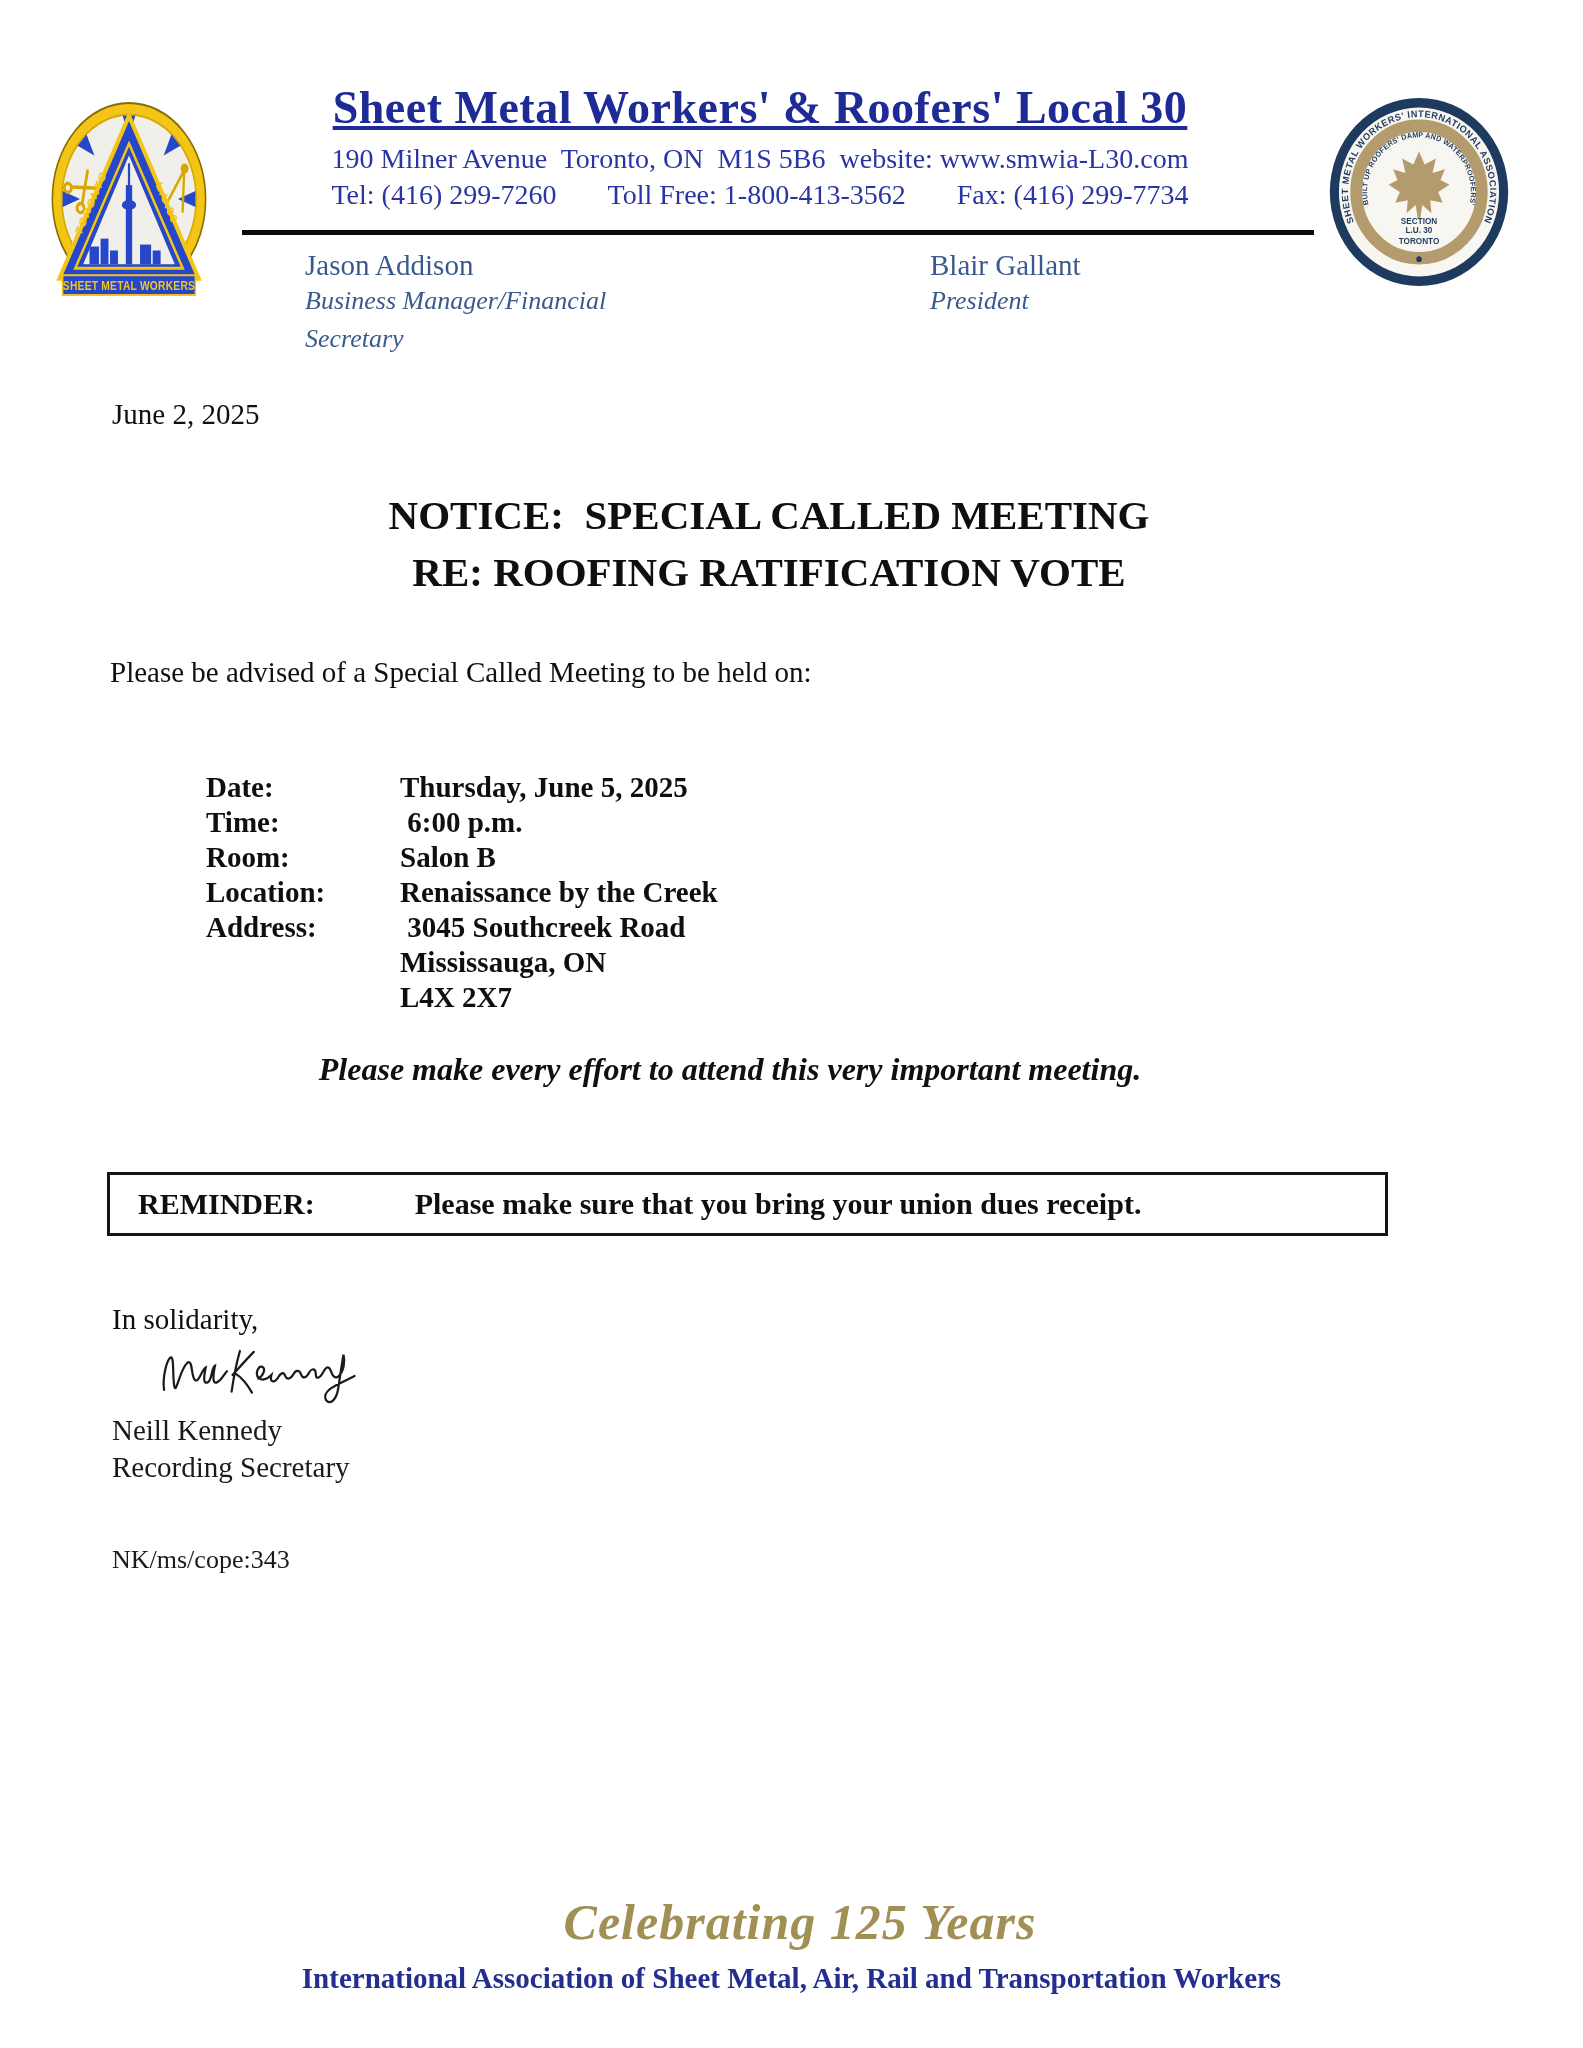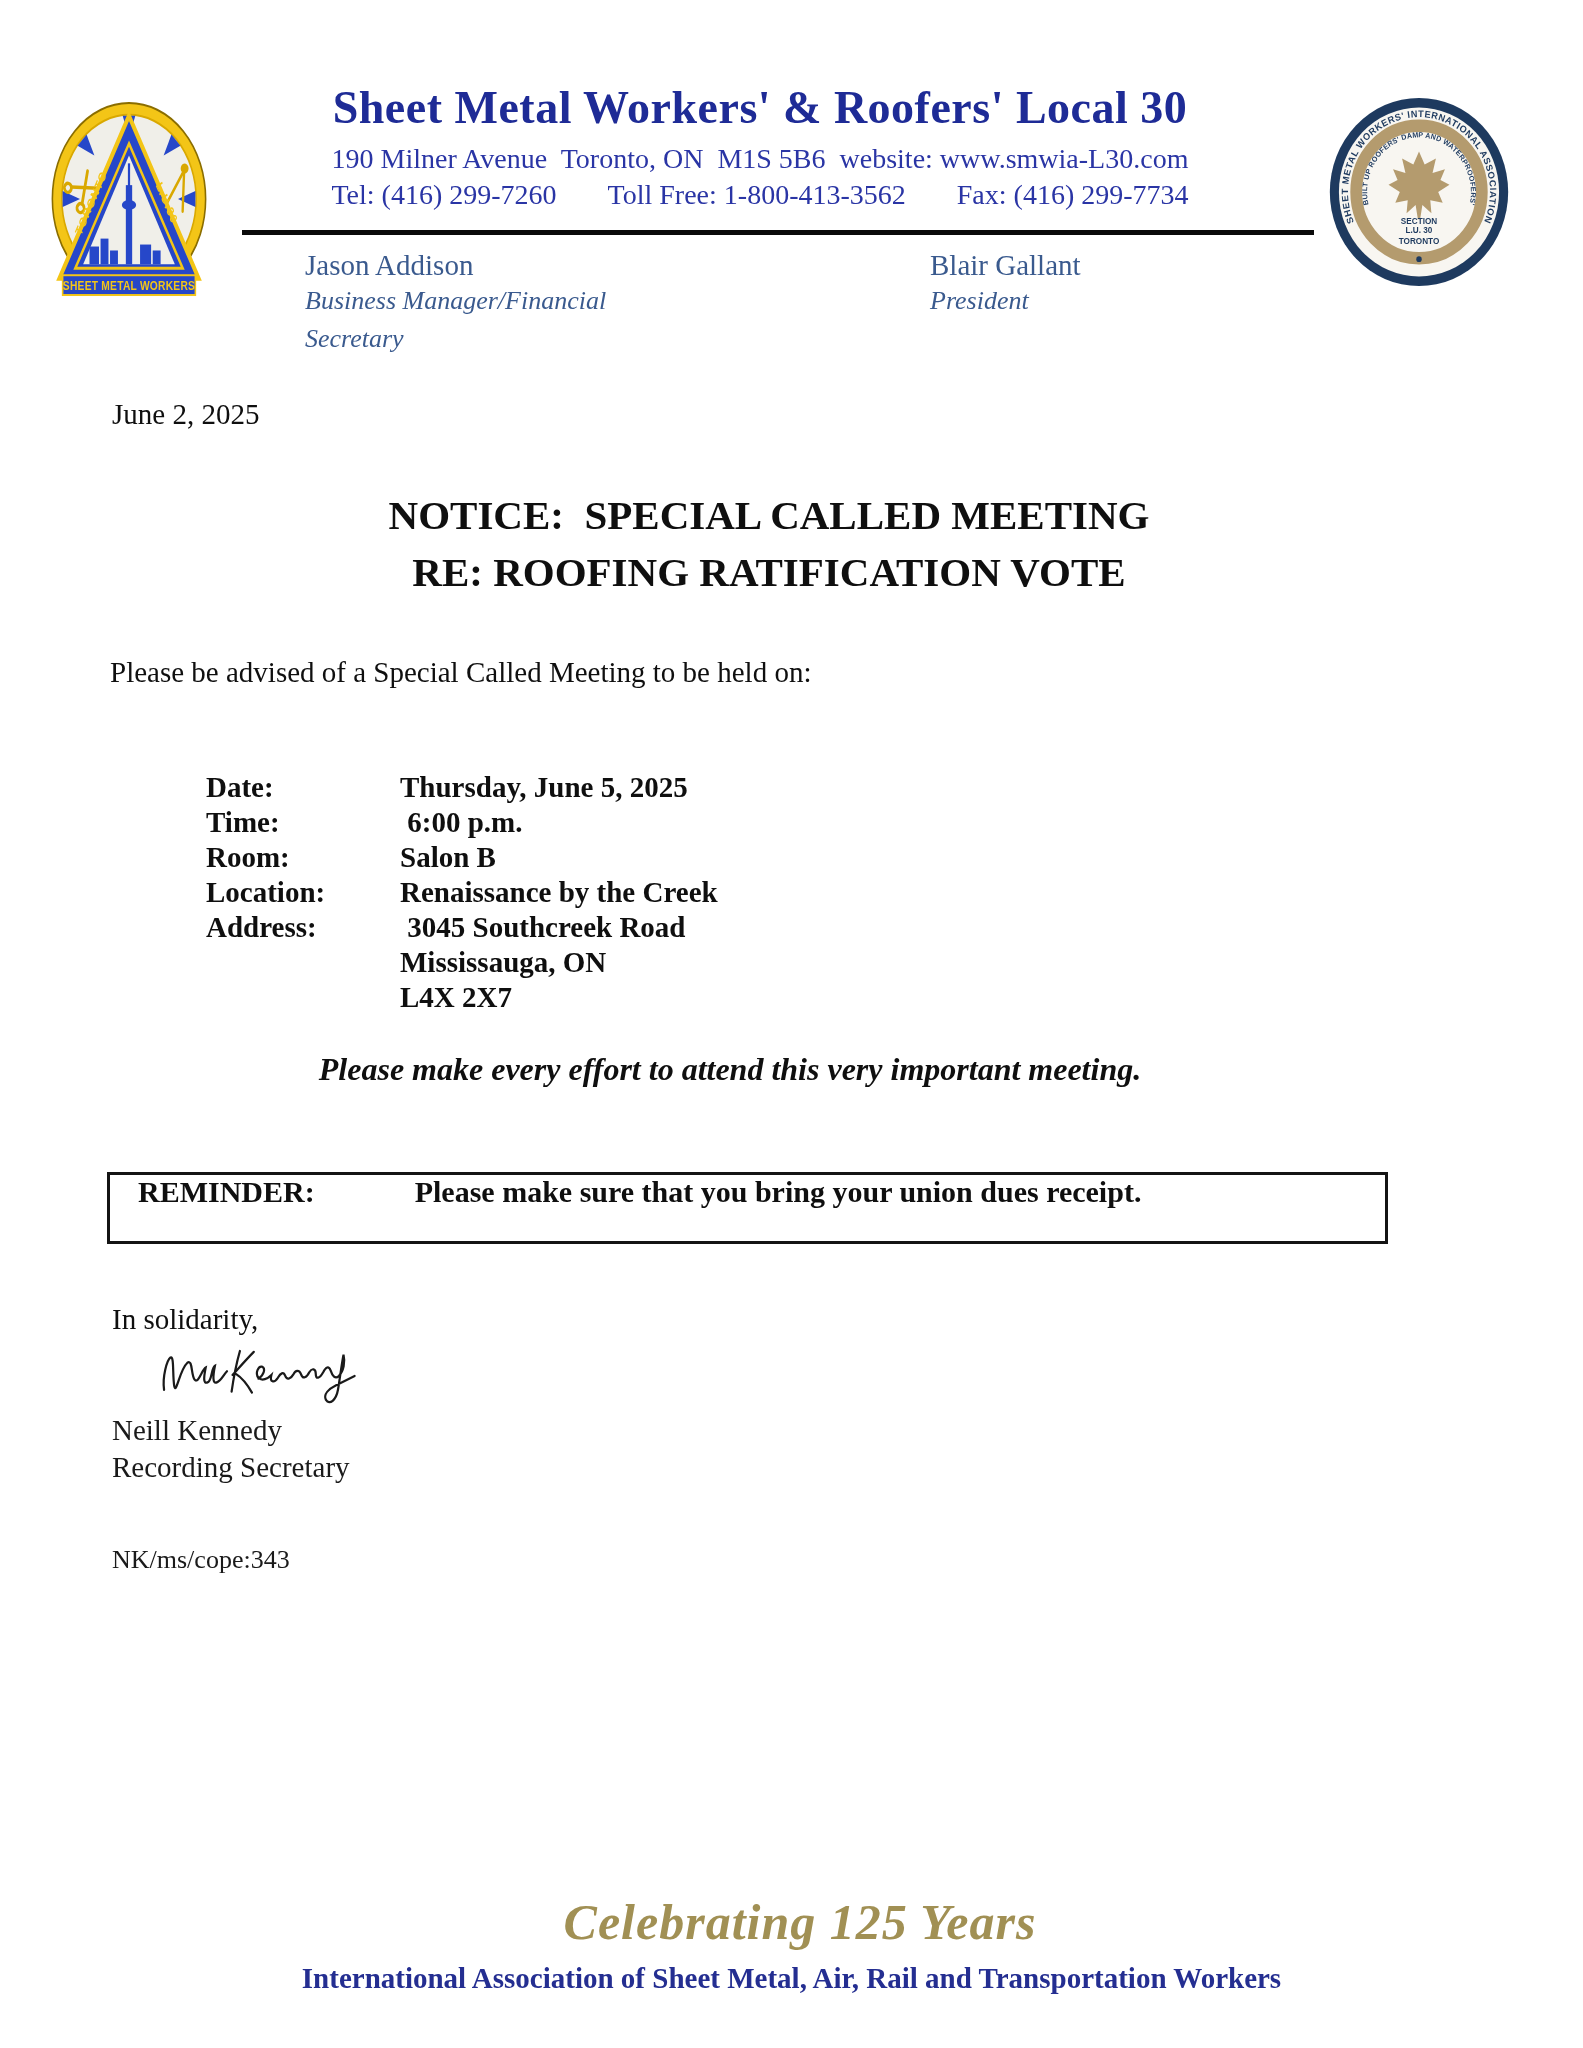--- a/index.html
+++ b/index.html
@@ -2,42 +2,42 @@
 <html><head>
 <meta charset="utf-8">
 <style>
   html,body{margin:0;padding:0;background:#ffffff;}
   .page{position:relative;width:1583px;height:2048px;background:#ffffff;overflow:hidden;
         font-family:"Liberation Serif", serif;color:#0f0f0f;}
   
   .logo-left{position:absolute;left:50px;top:100px;width:158px;height:198px;}
   .logo-right{position:absolute;left:1328px;top:96px;width:182px;height:192px;}
   .header-text{position:absolute;left:220px;top:80px;width:1080px;text-align:center;}
-  .org-name{font-size:46px;font-weight:bold;color:#1e2b96;letter-spacing:0.5px;line-height:1.2;}
+  .org-name{font-size:46px;font-weight:bold;color:#1e2b96;letter-spacing:0.5px;line-height:1.2;text-decoration:underline;}
   .addr-line{font-size:28px;color:#2a35a5;margin-top:8px;white-space:pre;}
   .tel-line{font-size:28px;color:#2a35a5;margin-top:4px;}
   .tel-line span{display:inline-block;margin:0 22px;white-space:pre;}
   .rule{position:absolute;left:242px;top:230px;width:1072px;height:5px;background:#0a0a0a;}
   .official{position:absolute;top:248px;width:400px;text-align:left;color:#3a5a8e;}
   .official.left{left:305px;} .official.right{left:930px;}
   .official .o-name{font-size:29px;line-height:34px;}
   .official .o-title{font-size:26px;font-style:italic;line-height:38px;}
   
   .date-line{position:absolute;left:112px;top:398px;font-size:29px;}
   .subject{position:absolute;left:0;top:487px;width:1514px;text-align:center;
            font-size:41px;font-weight:bold;line-height:57px;}
   .subject div{white-space:pre;padding-left:24px;}
   .intro{position:absolute;left:110px;top:656px;font-size:29px;}
   .details{position:absolute;left:206px;top:770px;font-size:29px;font-weight:bold;}
   .drow{display:flex;line-height:35px;}
   .dlbl{width:194px;} .dval{white-space:pre;}
   .emphasis{position:absolute;left:0;top:1051px;width:1460px;text-align:center;
             font-size:32px;font-weight:bold;font-style:italic;}
-  .reminder{position:absolute;left:107px;top:1172px;width:1281px;height:72px;
-            border:3px solid #141414;box-sizing:border-box;display:flex;align-items:flex-start;
+  .reminder{position:absolute;left:107px;top:1172px;width:1281px;height:64px;
+            border:3px solid #141414;box-sizing:border-box;display:flex;align-items:center;
             padding-left:28px;font-size:30px;font-weight:bold;}
   .reminder .r-text{margin-left:100px;}
   .closing{position:absolute;left:112px;top:1303px;font-size:29px;}
   .signature{position:absolute;left:150px;top:1338px;width:215px;height:74px;}
   .signer{position:absolute;left:112px;top:1412px;font-size:29px;line-height:37px;color:#1a1a1a;}
   .fileref{position:absolute;left:112px;top:1518px;font-size:26px;color:#1a1a1a;margin-top:27px;}
   
   .footer{position:absolute;left:0;top:1893px;width:1583px;text-align:center;}
   .f-line1{font-size:50px;font-weight:bold;font-style:italic;color:#a19054;letter-spacing:1px;padding-left:17px;}
   .f-line2{font-size:29px;font-weight:bold;color:#242e91;margin-top:11px;}

